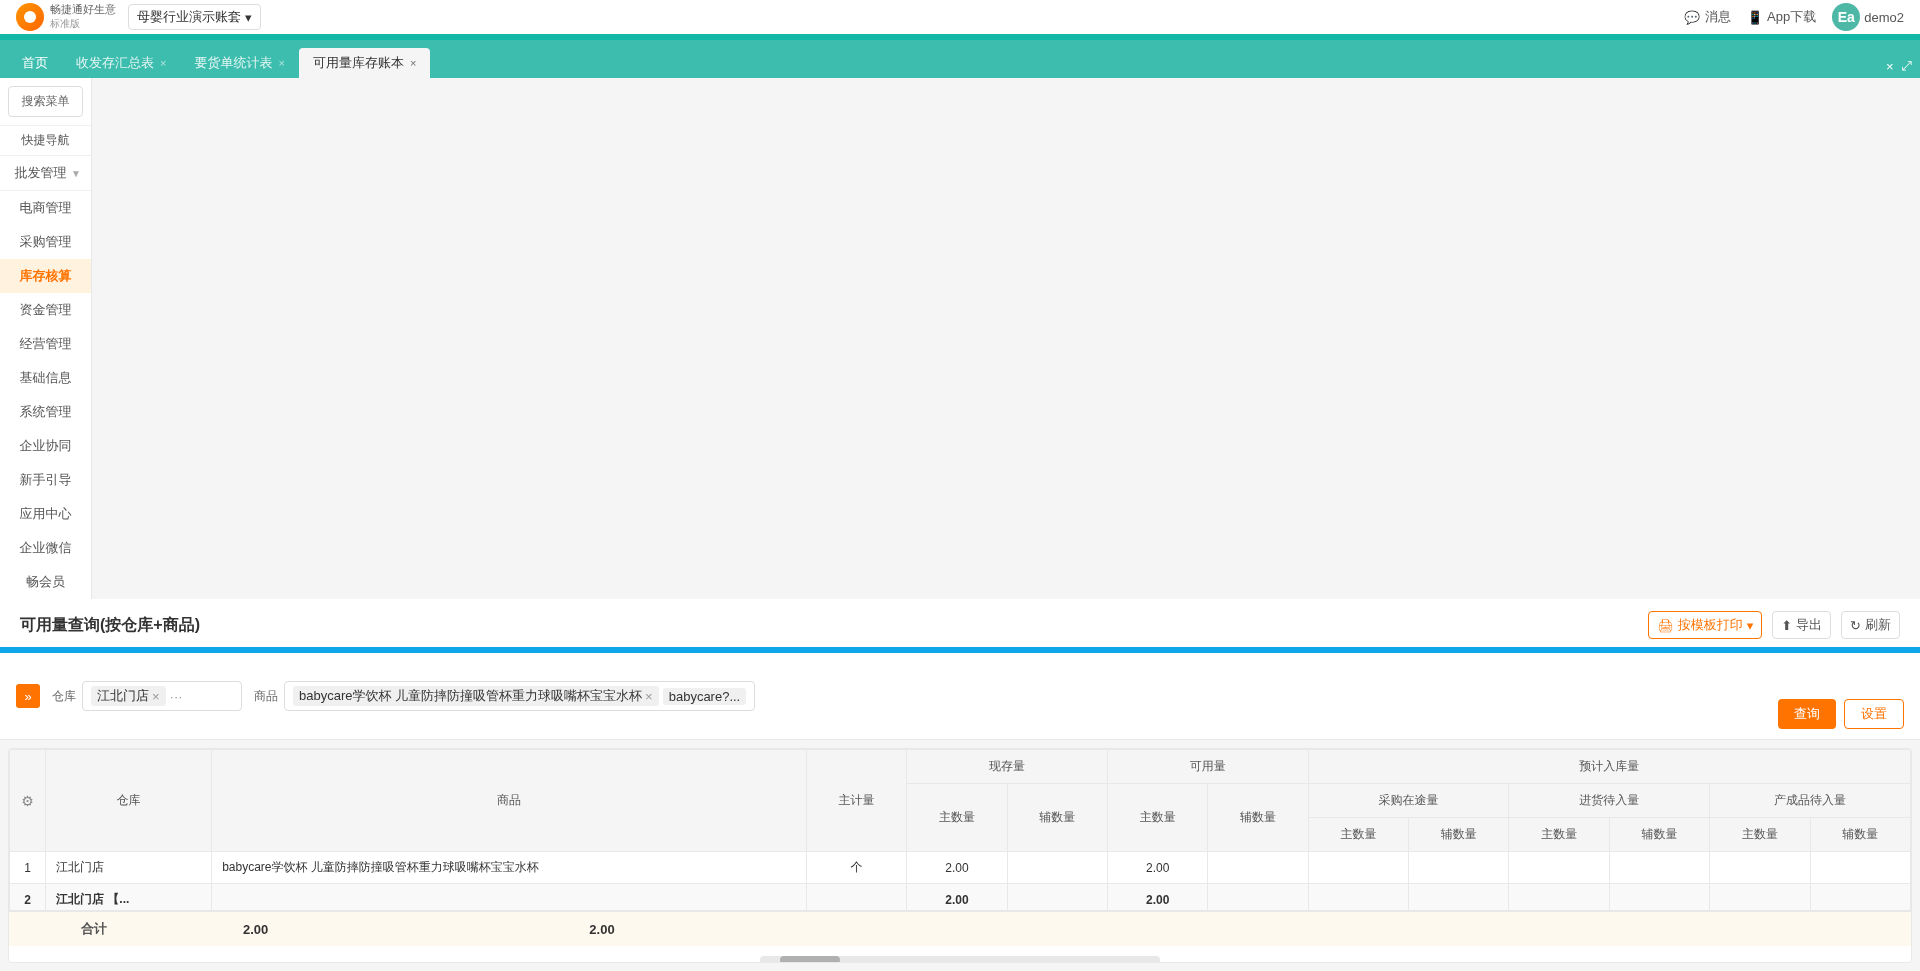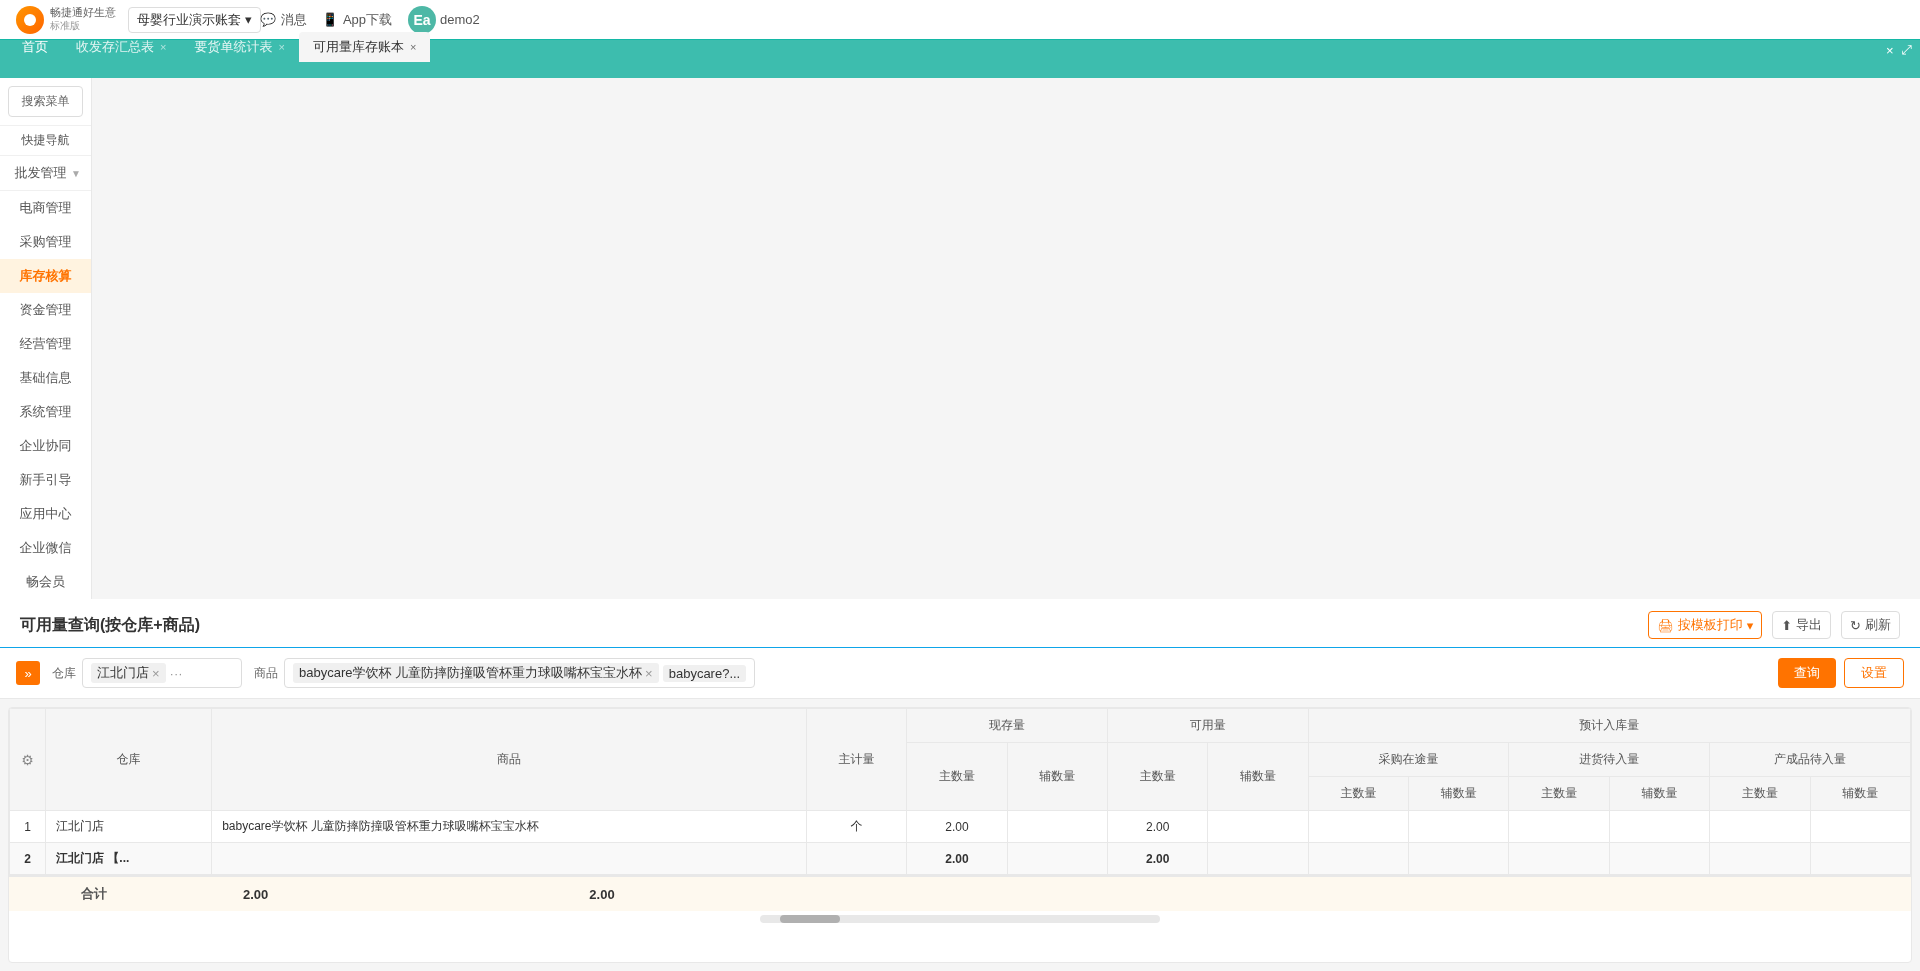--- a/index.html
+++ b/index.html
@@ -4,41 +4,42 @@
   <style>
     * { box-sizing: border-box; margin: 0; padding: 0; font-family: 'Microsoft YaHei', Arial, sans-serif; font-size: 13px; }
     body { background: #f5f5f5; overflow: hidden; height: 971px; }
 
     
     .top-bar {
       height: 40px;
       background: #fff;
       display: flex;
       align-items: center;
+      justify-content: space-between;
       padding: 4px 16px;
-      border-bottom: 1px solid #14b8a6;
+      border-bottom: 6px solid #14b8a6;
     }
     .top-bar-left { display: flex; align-items: center; gap: 12px; }
     .logo-area { display: flex; align-items: center; gap: 6px; }
     .logo-icon { width: 28px; height: 28px; background: linear-gradient(135deg, #ff9500, #ff6600); border-radius: 50%; display: flex; align-items: center; justify-content: center; }
     .logo-icon svg { width: 16px; height: 16px; fill: white; }
     .logo-text { font-size: 11px; color: #666; line-height: 1.2; }
     .logo-sub { font-size: 10px; color: #999; }
     .industry-select { display: flex; align-items: center; gap: 4px; border: 1px solid #ddd; border-radius: 4px; padding: 3px 8px; cursor: pointer; background: #fff; color: #333; font-size: 12px; }
     .top-bar-right { display: flex; align-items: center; gap: 16px; }
     .top-right-item { display: flex; align-items: center; gap: 4px; cursor: pointer; color: #555; font-size: 12px; }
     .avatar { width: 28px; height: 28px; border-radius: 50%; background: #4db8a6; display: flex; align-items: center; justify-content: center; color: white; font-size: 14px; font-weight: bold; }
 
     
     .tab-bar {
       height: 38px;
       background: #3dbdae;
       display: flex;
       align-items: flex-end;
-      padding: 16px 8px;
+      padding: 0 8px;
     }
     .tab {
       height: 30px;
       padding: 0 14px;
       display: flex;
       align-items: center;
       gap: 6px;
       cursor: pointer;
       font-size: 13px;
       color: rgba(255,255,255,0.85);
@@ -91,21 +92,21 @@
     .sidebar-item-label { flex: 1; text-align: center; }
     .sidebar-arrow { font-size: 10px; color: #aaa; }
 
     
     .content { flex: 1; overflow: auto; background: #f5f5f5; display: flex; flex-direction: column; }
 
     
     .page-header {
       background: #fff;
       padding: 12px 20px 8px;
-      border-bottom: 1px solid #0ea5e9;
+      border-bottom: 6px solid #0ea5e9;
       display: flex;
       align-items: center;
       justify-content: space-between;
     }
     .page-title { font-size: 16px; font-weight: bold; color: #333; }
     .page-header-actions { display: flex; align-items: center; gap: 10px; }
     .header-btn {
       display: flex; align-items: center; gap: 4px; cursor: pointer; color: #555; font-size: 12px;
       padding: 4px 8px; border: 1px solid #ddd; border-radius: 4px; background: #fff;
     }
@@ -129,21 +130,21 @@
     .filter-input {
       border: 1px solid #ddd; border-radius: 4px; padding: 4px 8px; font-size: 12px;
       display: flex; align-items: center; gap: 4px; background: #fff; min-width: 160px;
     }
     .filter-tag {
       background: #f0f0f0; border-radius: 3px; padding: 1px 6px; font-size: 11px;
       display: flex; align-items: center; gap: 3px; color: #333;
     }
     .filter-tag-close { cursor: pointer; color: #999; }
     .filter-dots { color: #999; cursor: pointer; }
-    .filter-actions { margin-left: auto; display: flex; gap: 8px; }
+    .filter-actions { margin-left: auto; display: flex; gap: 8px; margin-top: 36px; }
     .btn-query {
       background: #ff7300; color: white; border: none; border-radius: 4px;
       padding: 5px 16px; cursor: pointer; font-size: 13px;
     }
     .btn-settings {
       background: #fff; color: #ff7300; border: 1px solid #ff7300; border-radius: 4px;
       padding: 5px 16px; cursor: pointer; font-size: 13px;
     }
 
     

